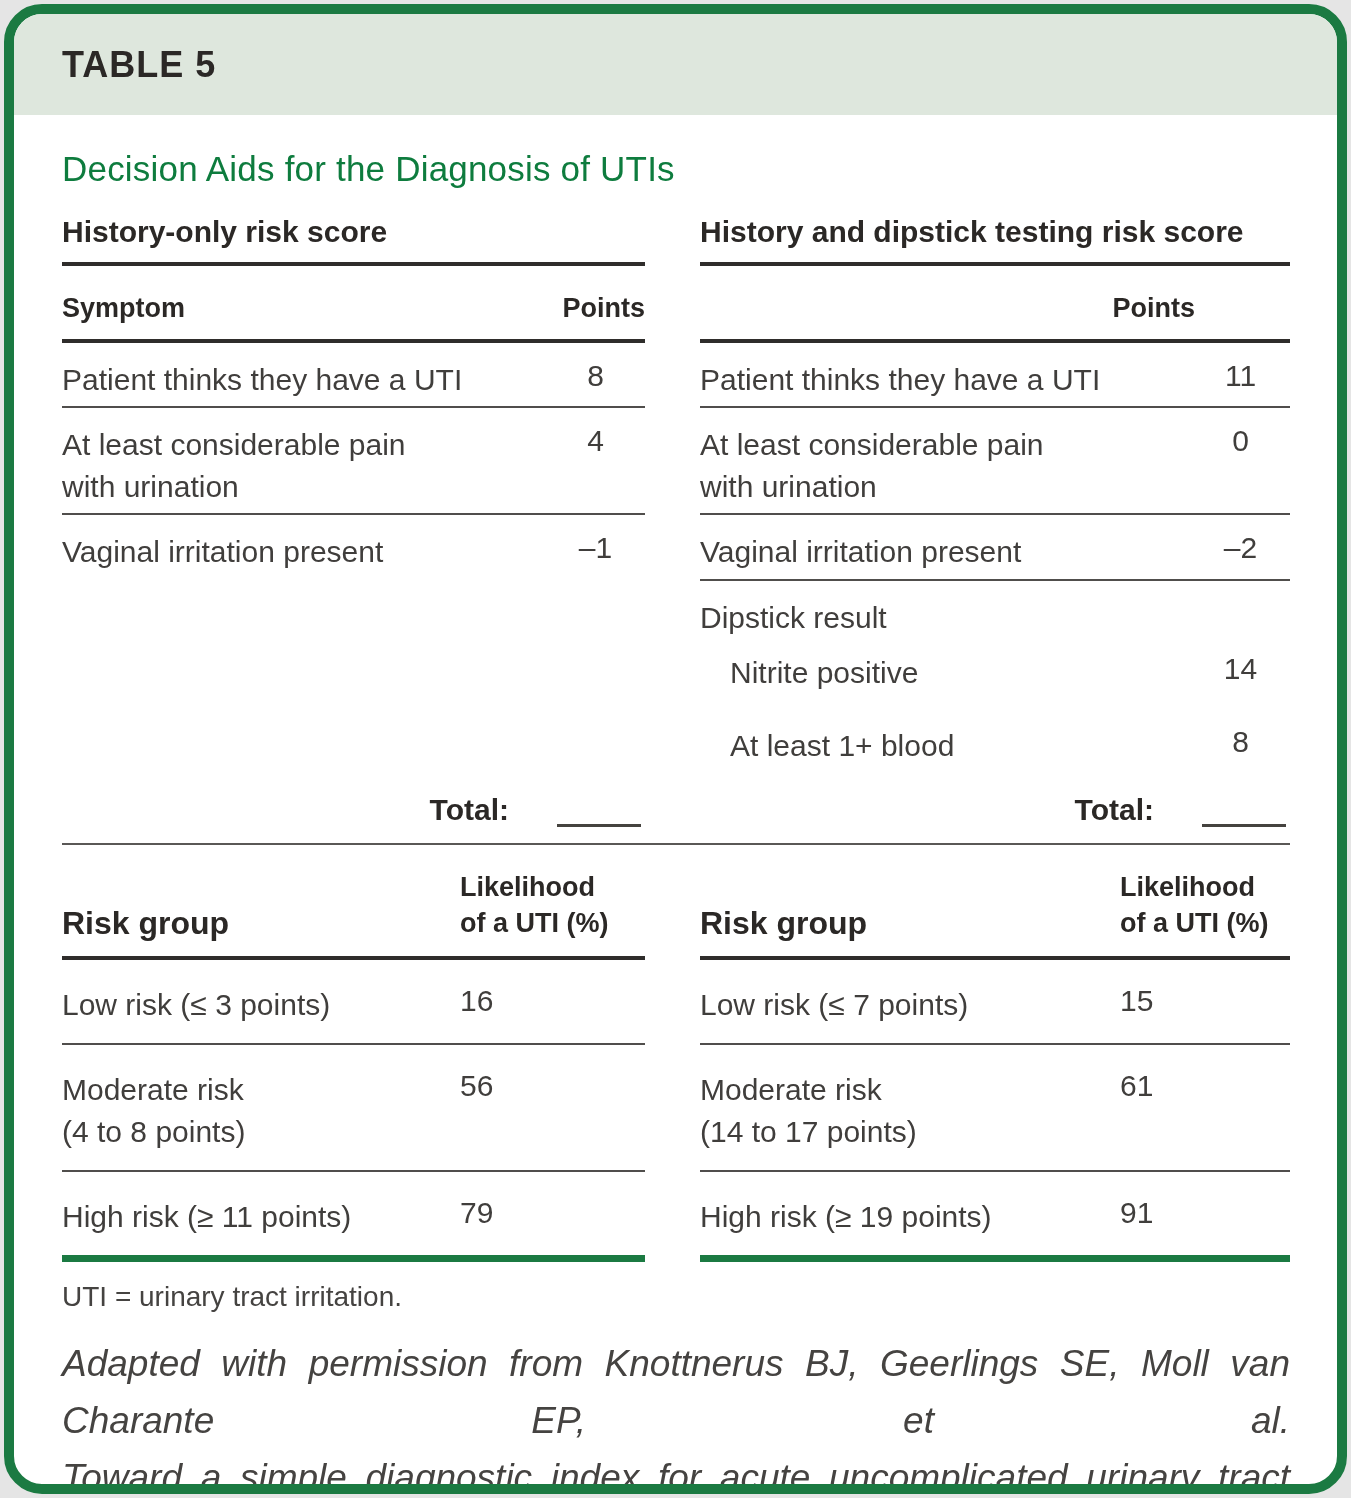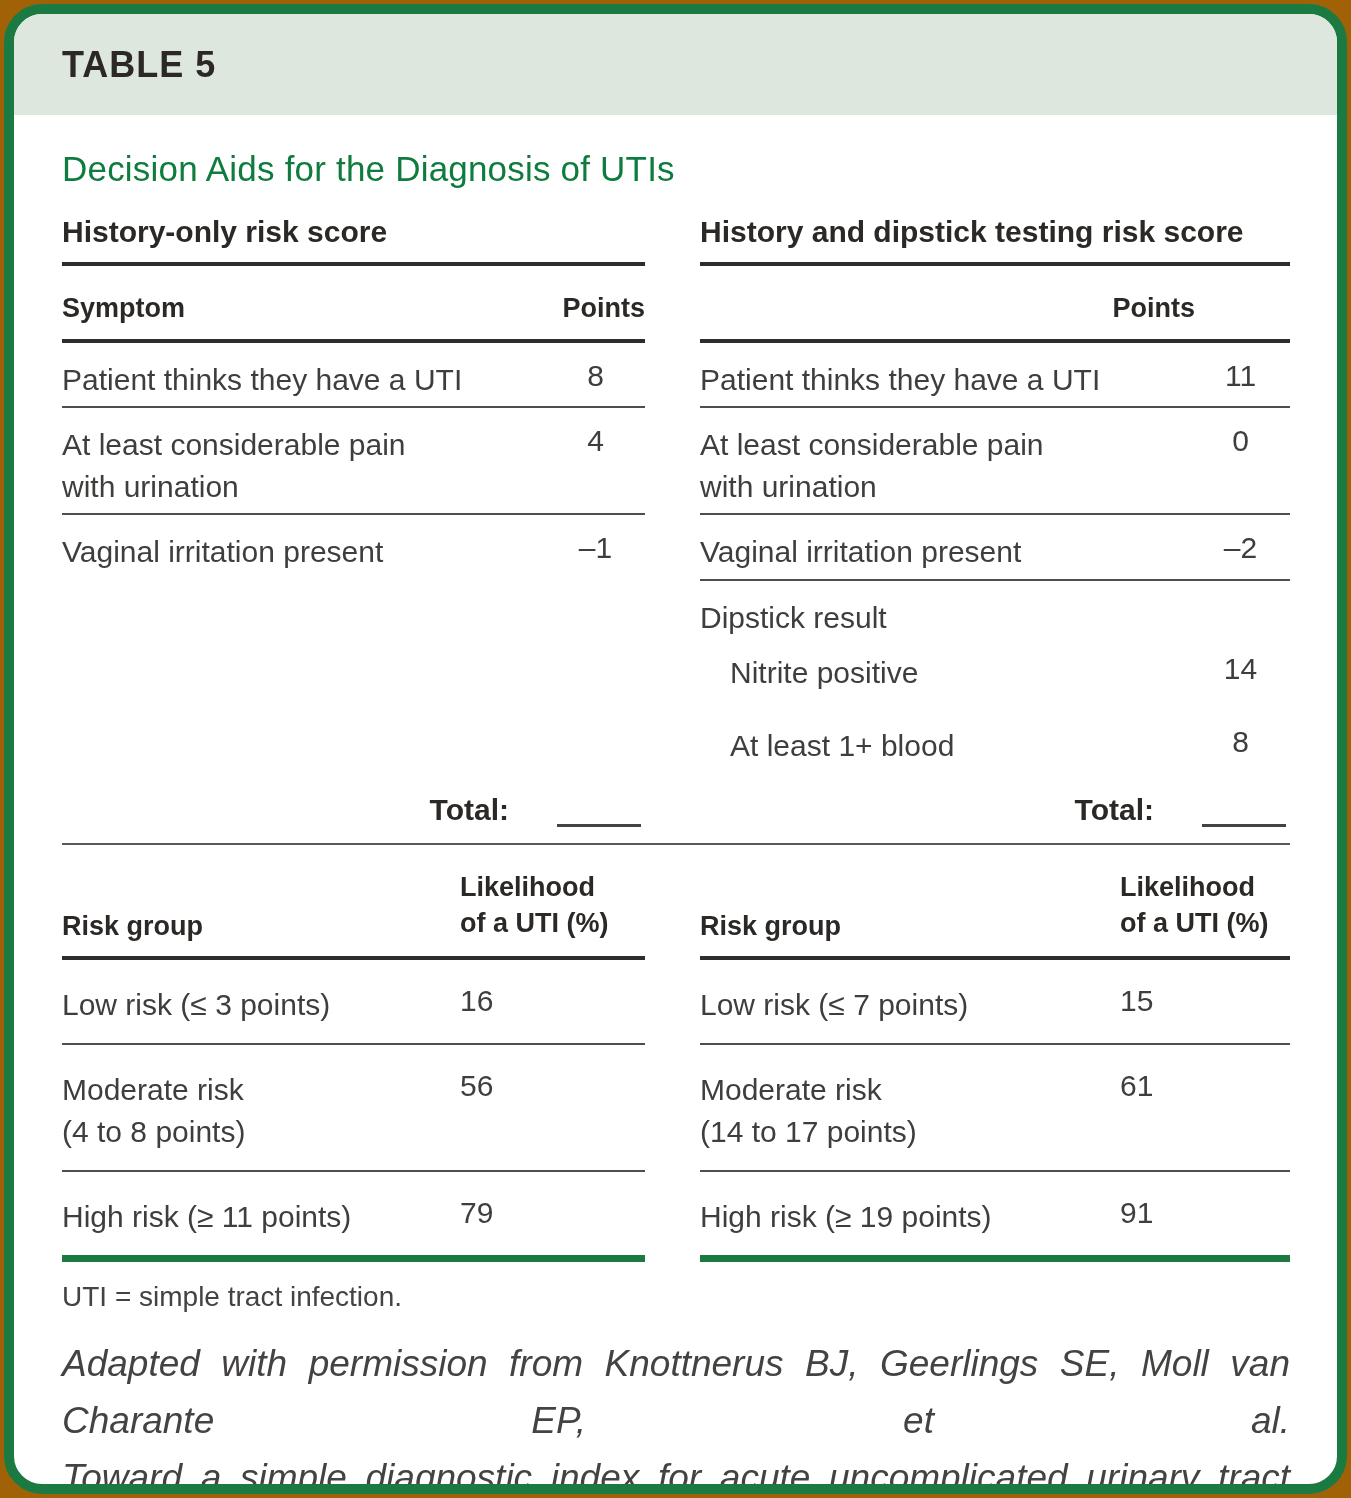--- a/index.html
+++ b/index.html
@@ -6,21 +6,21 @@
   * { box-sizing: border-box; }
   body {
     font-family: "Liberation Sans", "DejaVu Sans", sans-serif;
     color: #403e3c;
     -webkit-font-smoothing: antialiased;
   }
   .page {
     position: relative;
     width: 1351px;
     height: 1498px;
-    background: #a16207;
+    background: #e5e5e5;
     overflow: hidden;
   }
   .frame {
     position: absolute;
     left: 4px; top: 4px; right: 4px; bottom: 4px;
     border: 10px solid #1b7a42;
     border-radius: 38px;
     overflow: hidden;
     background: #ffffff;
   }
@@ -134,21 +134,21 @@
   }
   .risk-table { display: flex; flex-direction: column; }
   .risk-table .rhead {
     display: grid;
     align-items: end;
     padding-bottom: 14px;
     border-bottom: 4px solid #2f2d2b;
   }
   .risk-table.left .rhead,  .risk-table.left .rrow  { grid-template-columns: 398px 1fr; }
   .risk-table.right .rhead, .risk-table.right .rrow { grid-template-columns: 420px 1fr; }
-  .rh-group { font-size: 27px; font-weight: bold; color: #2b2826; }
+  .rh-group { font-size: 32px; font-weight: bold; color: #2b2826; }
   .rh-likelihood {
     font-size: 27px; font-weight: bold; color: #2b2826;
     line-height: 1.35; white-space: pre-line;
   }
   .rrow {
     display: grid;
     padding: 24px 0 17px 0;
     align-items: start;
   }
   .rrow.rule { border-bottom: 2px solid #504e4c; }
@@ -295,21 +295,21 @@
           </div>
           <div class="rrow">
             <div class="group">High risk (≥ 19 points)</div>
             <div class="value">91</div>
           </div>
           <div class="spacer"></div>
         </div>
 
       </div>
 
-      <div class="foot-abbrev">UTI = simple tract infection.</div>
+      <div class="foot-abbrev">UTI = urinary tract irritation.</div>
 
       <div class="foot-credit">
         <div class="credit-line"><span class="it">Adapted with permission from Knottnerus BJ, Geerlings SE, Moll van Charante EP, et al.</span></div>
         <div class="credit-line"><span class="it">Toward a simple diagnostic index for acute uncomplicated urinary tract infections [published</span></div>
       </div>
 
     </div>
   </div>
 </div>
 

